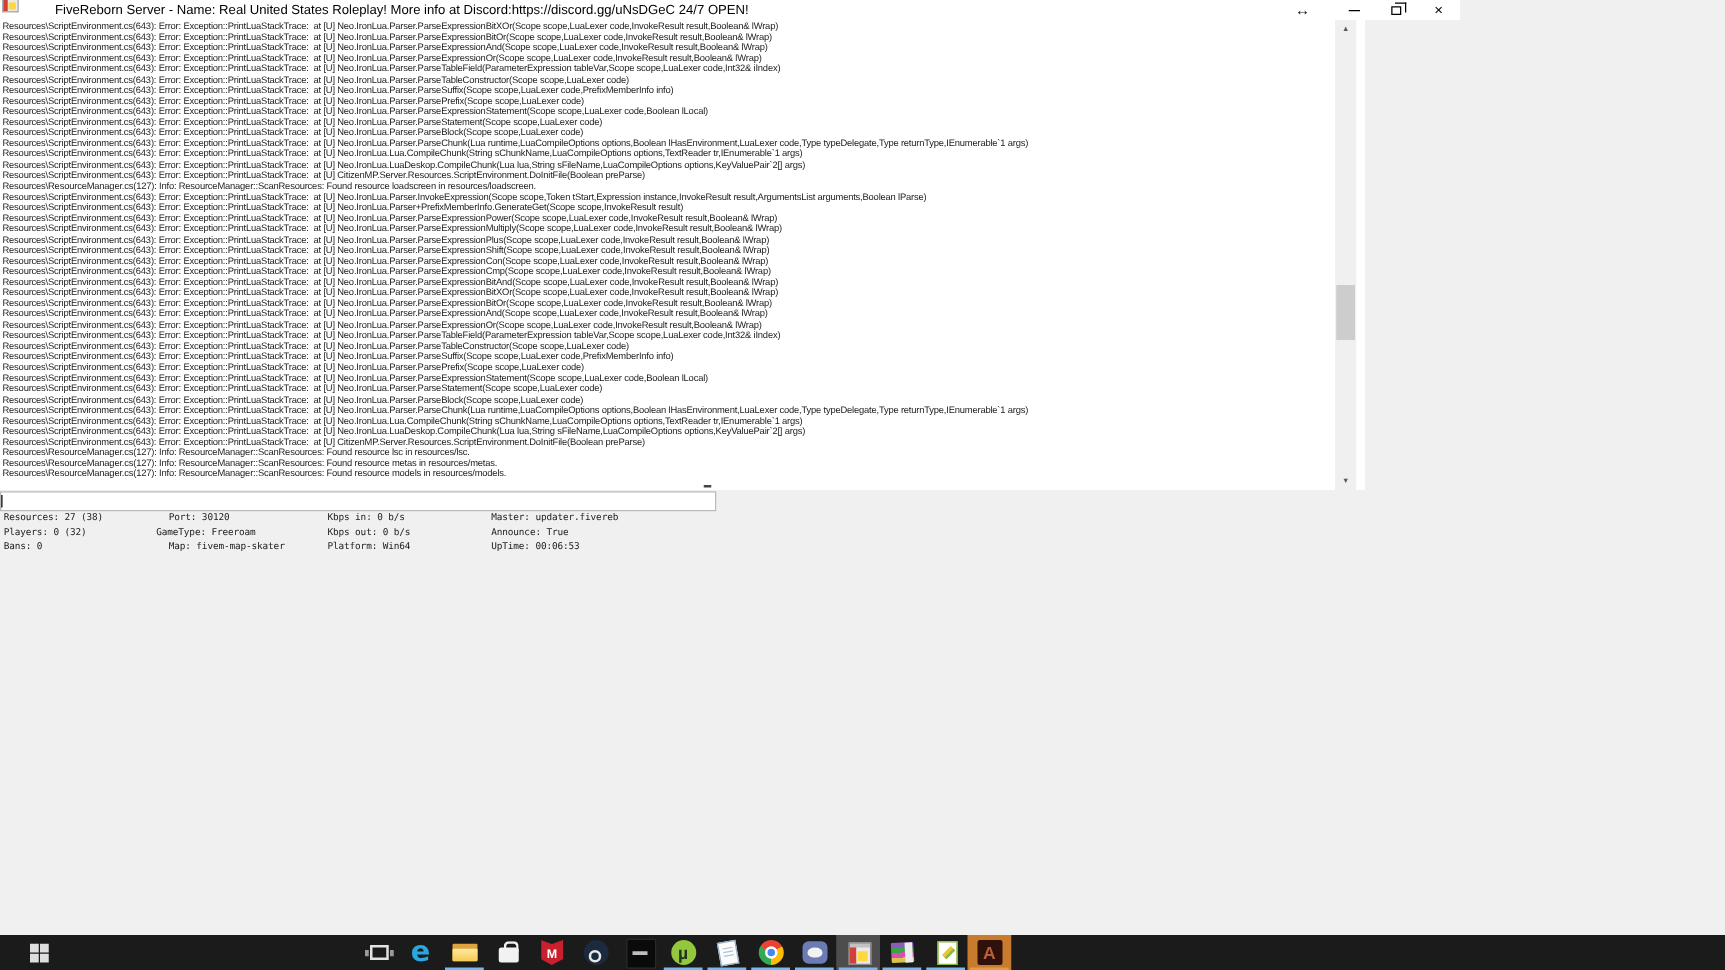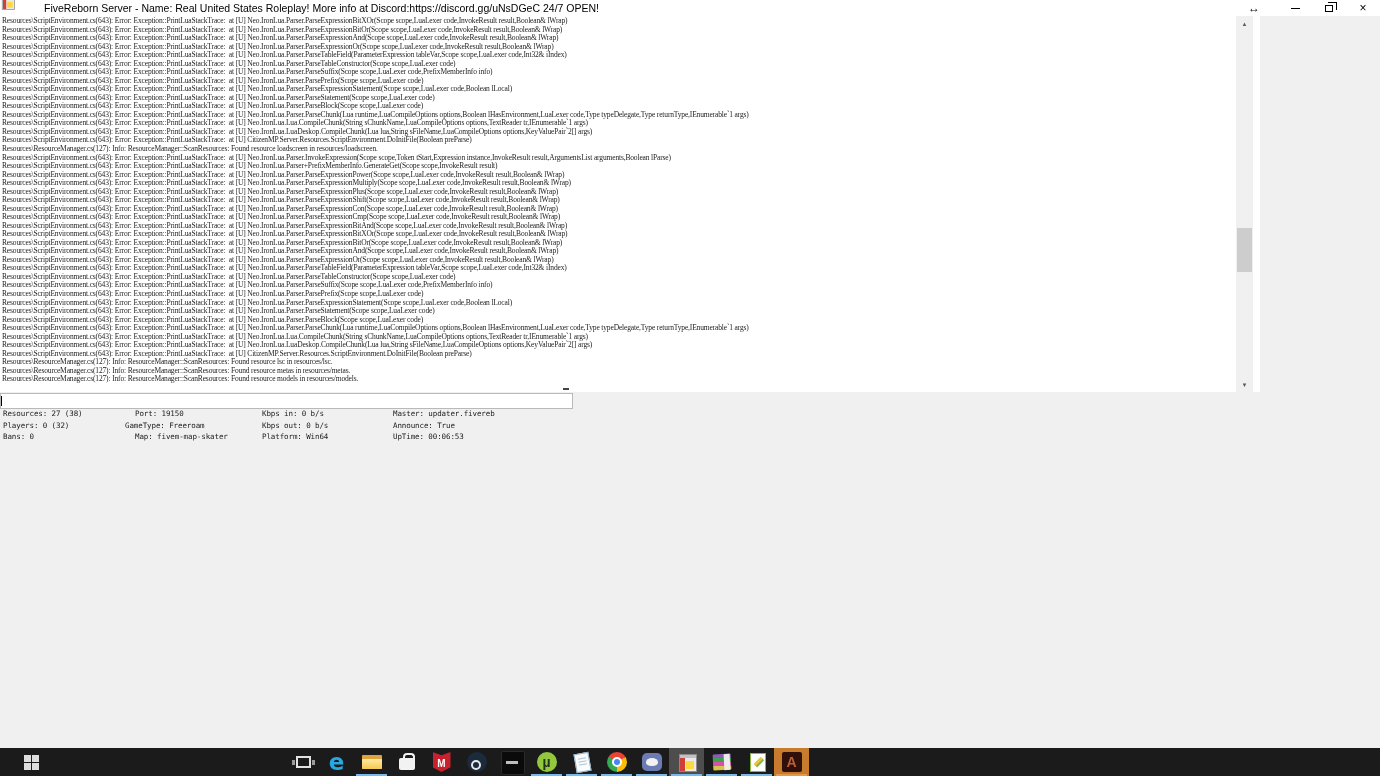--- a/index.html
+++ b/index.html
@@ -1,36 +1,36 @@
 <!DOCTYPE html>
 <html style="--sel: #0078d7; --under: #76b9ed; --flash: #c87a2d;"><head>
 <meta charset="utf-8">
 <style>
   * { margin:0; padding:0; box-sizing:border-box; }
   html,body { width:1380px; height:776px; overflow:hidden; background:#f0f0f0;
               font-family:"Liberation Sans", sans-serif; }
   #screen { position:relative; width:1380px; height:776px; }
 
   
-  .titlebar { position:absolute; left:0; top:0; width:1380px; height:16px; background:#ffffff;
+  .titlebar { position:absolute; left:0; top:0; width:1168px; height:16px; background:#ffffff;
               display:flex; align-items:center; }
   .titlebar .apptitle { font-size:10.5px; color:#000; margin-left:20px; white-space:nowrap; }
   .tb-ico { position:absolute; left:3px; top:2px; width:12px; height:12px; }
   .winbtns { position:absolute; right:0; top:0; height:16px; display:flex; align-items:center; }
   .wbtn { width:34px; height:16px; display:flex; align-items:center; justify-content:center;
           color:#000; font-size:12px; }
   .wmin  { width:9px; height:1px; background:#000; }
   .wrest { position:relative; width:8px; height:7px; border:1px solid #000; background:#fff; }
   .wrest::before { content:""; position:absolute; left:2px; top:-4px; width:8px; height:7px;
                    border:1px solid #000; border-left:none; border-bottom:none; }
   .cursor-arrow { position:absolute; right:120px; top:1px; font-size:12px; color:#111; }
 
   
-  .log { position:absolute; left:0; top:16px; width:1260px; height:376px; background:#ffffff;
-         overflow:hidden; font-family:Liberation Serif, serif; padding-top:1px; }
+  .log { position:absolute; left:0; top:16px; width:1092px; height:376px; background:#ffffff;
+         overflow:hidden; font-family:Liberation Sans, sans-serif; padding-top:1px; }
   .log-line { height:8.54px; line-height:8.8px; font-size:7.5px; color:#1c1c1c;
               white-space:pre; padding-left:2px; letter-spacing:-0.15px; }
   .log-line.selected { background:var(--sel,#0078d7); color:#ffffff; width:1380px; }
 
   
   .vscroll { position:absolute; right:7px; top:0; width:17px; height:376px; background:#f0f0f0; }
   .sb-arrow { position:absolute; left:0; width:17px; height:15px; display:flex; align-items:center;
               justify-content:center; font-size:6px; color:#5a5a5a; }
   .sb-up { top:0; } .sb-down { bottom:0; }
   .sb-thumb { position:absolute; left:1px; top:212px; width:15px; height:44px; background:#cdcdcd; }
@@ -217,21 +217,21 @@
     </div>
   </div>
 
   <div class="below">
     <div class="artifact"></div>
     <input class="cmd-input" value="" style="">
     <div class="caret"></div>
     <div id="status-rows">
         <div class="status-row" style="top: 17px;">
           <span class="status-cell" style="left: 3px;">Resources: 27 (38)</span>
-          <span class="status-cell" style="left: 135px;">Port: 19150</span>
+          <span class="status-cell" style="left: 135px;">Port: 30120</span>
           <span class="status-cell" style="left: 262px;">Kbps in: 0 b/s</span>
           <span class="status-cell" style="left: 393px;">Master: updater.fivereb</span>
         </div>
         <div class="status-row" style="top: 28.5px;">
           <span class="status-cell" style="left: 3px;">Players: 0 (32)</span>
           <span class="status-cell" style="left: 125px;">GameType: Freeroam</span>
           <span class="status-cell" style="left: 262px;">Kbps out: 0 b/s</span>
           <span class="status-cell" style="left: 393px;">Announce: True</span>
         </div>
         <div class="status-row" style="top: 40px;">

